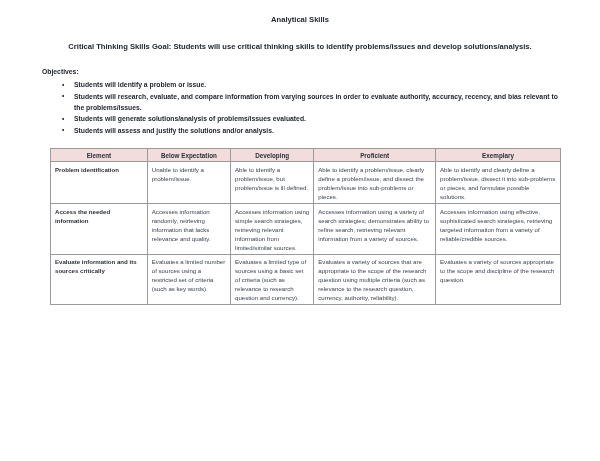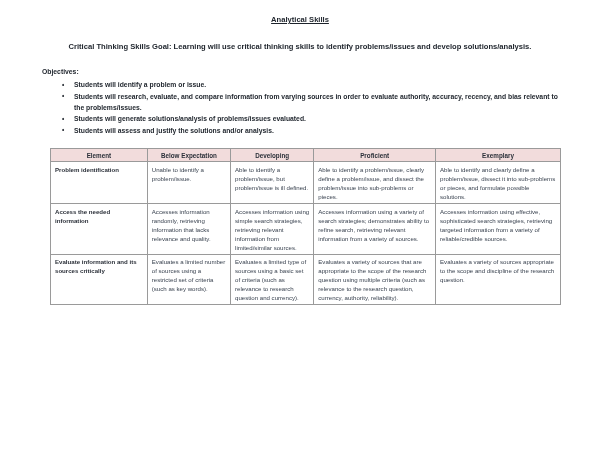--- a/index.html
+++ b/index.html
@@ -25,21 +25,20 @@
     text-align: center;
     font-weight: bold;
     font-size: 7.6px;
     line-height: 1.55;
     color: #1d232b;
     padding: 0 6px;
   }
   .heading-block .doc-title {
     display: block;
     margin-bottom: 1px;
-    text-decoration: underline;
   }
   .heading-block .ulo {
     display: block;
   }
   .goal-line {
     text-align: center;
     font-weight: bold;
     font-size: 7.6px;
     line-height: 1.5;
     color: #1d232b;
@@ -110,21 +109,21 @@
 </style>
 </head>
 <body>
 
 <div class="page">
 
   <div class="heading-block">
     <span class="doc-title">Analytical Skills</span>
   </div>
 
-  <div class="goal-line">Critical Thinking Skills Goal: Learning will use critical thinking skills to identify problems/issues and develop solutions/analysis.</div>
+  <div class="goal-line">Critical Thinking Skills Goal: Students will use critical thinking skills to identify problems/issues and develop solutions/analysis.</div>
 
   <div class="objectives-title">Objectives:</div>
 
   <ul class="objectives">
     <li>
       <span class="bullet">•</span>
       <span>Students will identify a problem or issue.</span>
     </li>
     <li>
       <span class="bullet">•</span>

